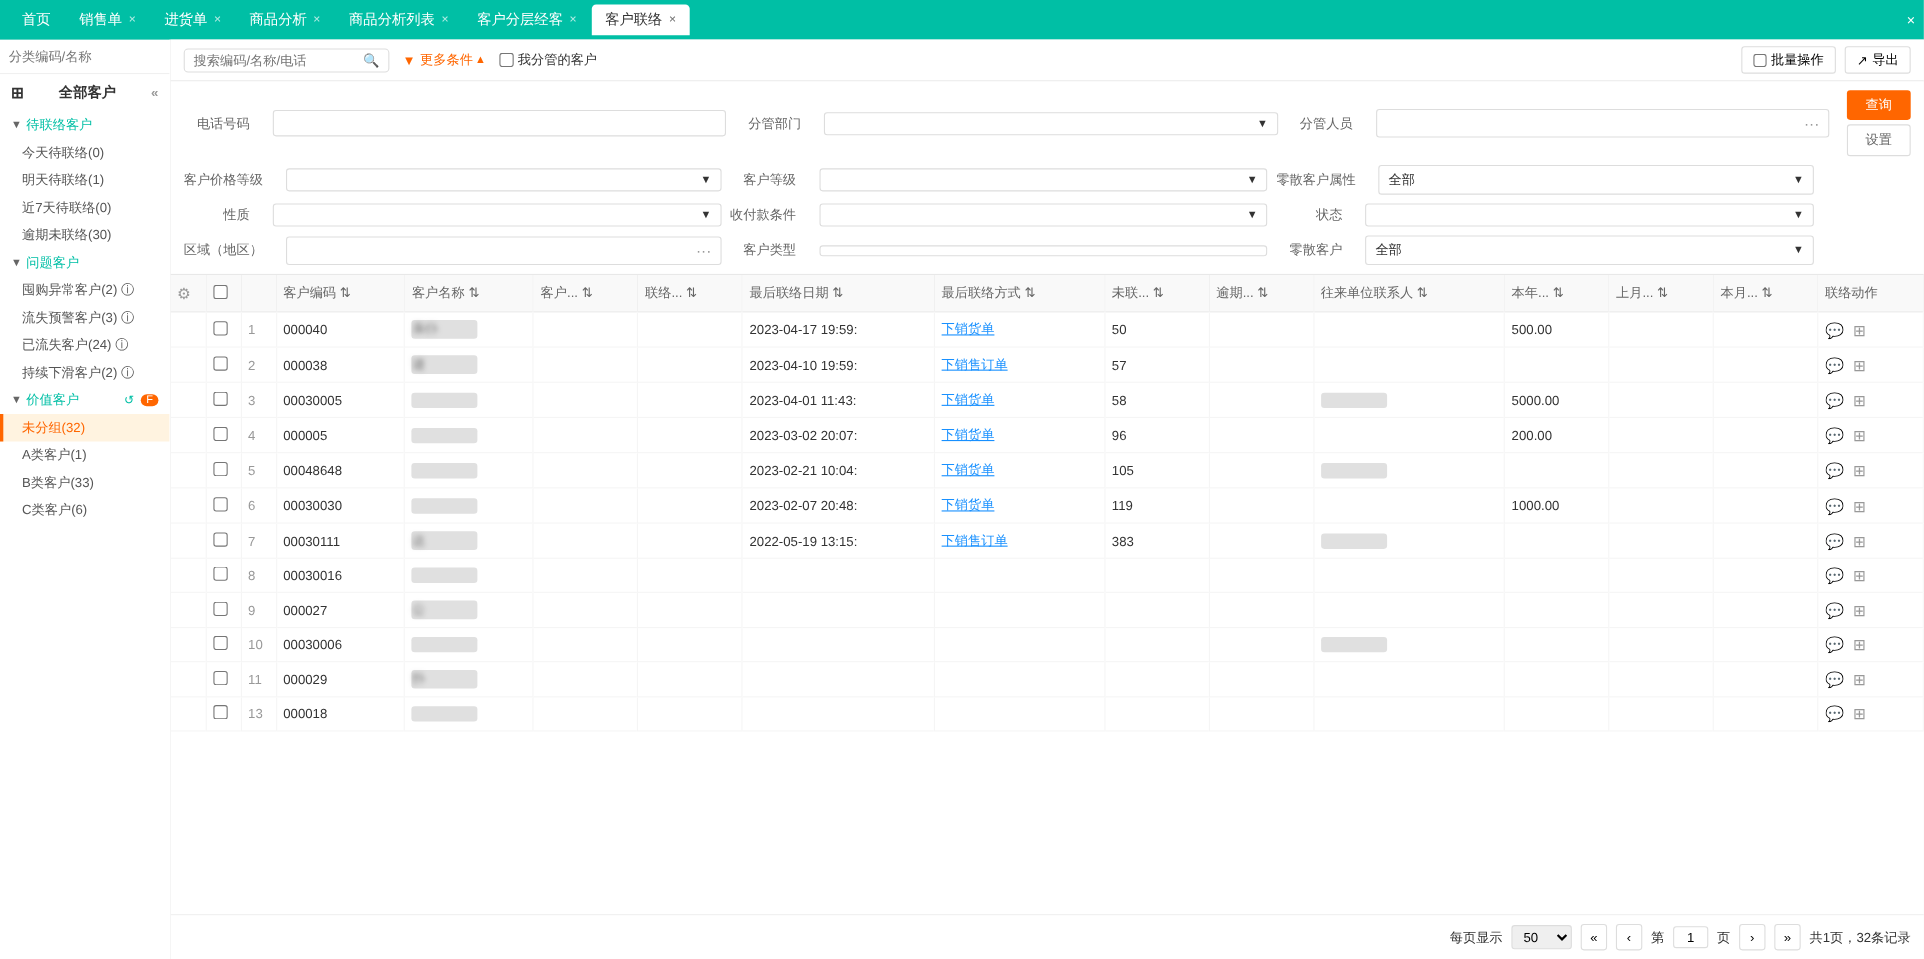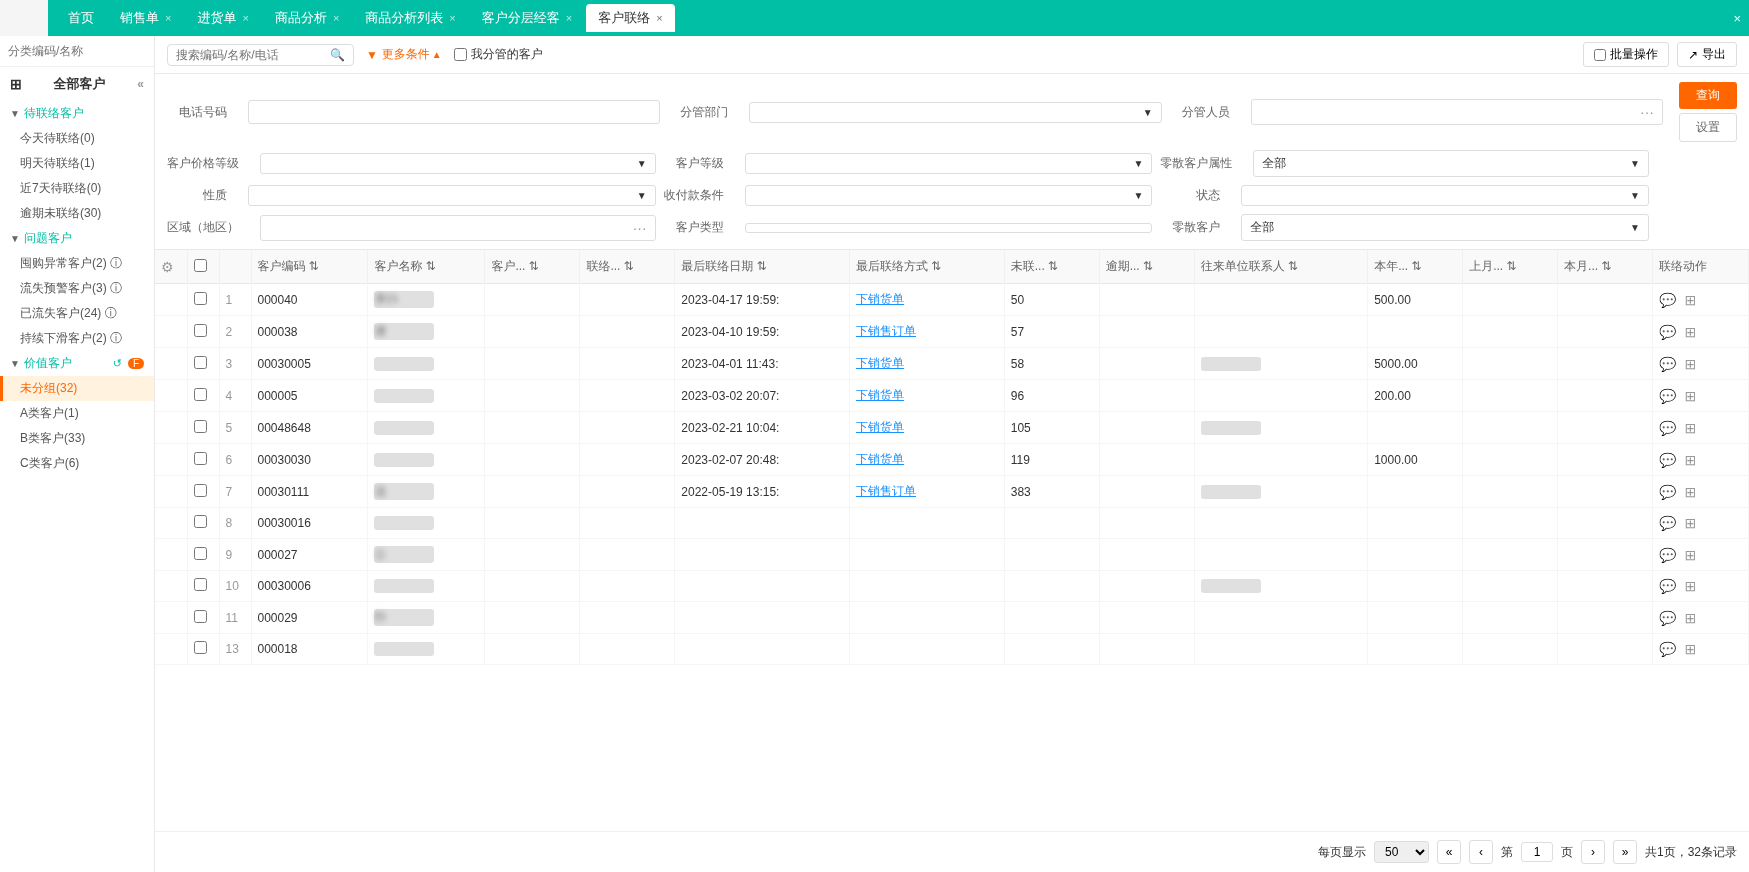--- a/index.html
+++ b/index.html
@@ -6,21 +6,20 @@
     body { font-family: 'Microsoft YaHei', Arial, sans-serif; font-size: 12px; background: #f5f5f5; color: #333; overflow: hidden; }
 
     
     .top-nav {
       display: flex;
       align-items: center;
       background: #00bfa5;
       height: 36px;
       padding: 0 8px;
       gap: 2px;
-      margin-left: 48px;
     }
     .nav-tab {
       display: flex;
       align-items: center;
       padding: 0 12px;
       height: 28px;
       border-radius: 4px 4px 0 0;
       cursor: pointer;
       color: #fff;
       font-size: 13px;

